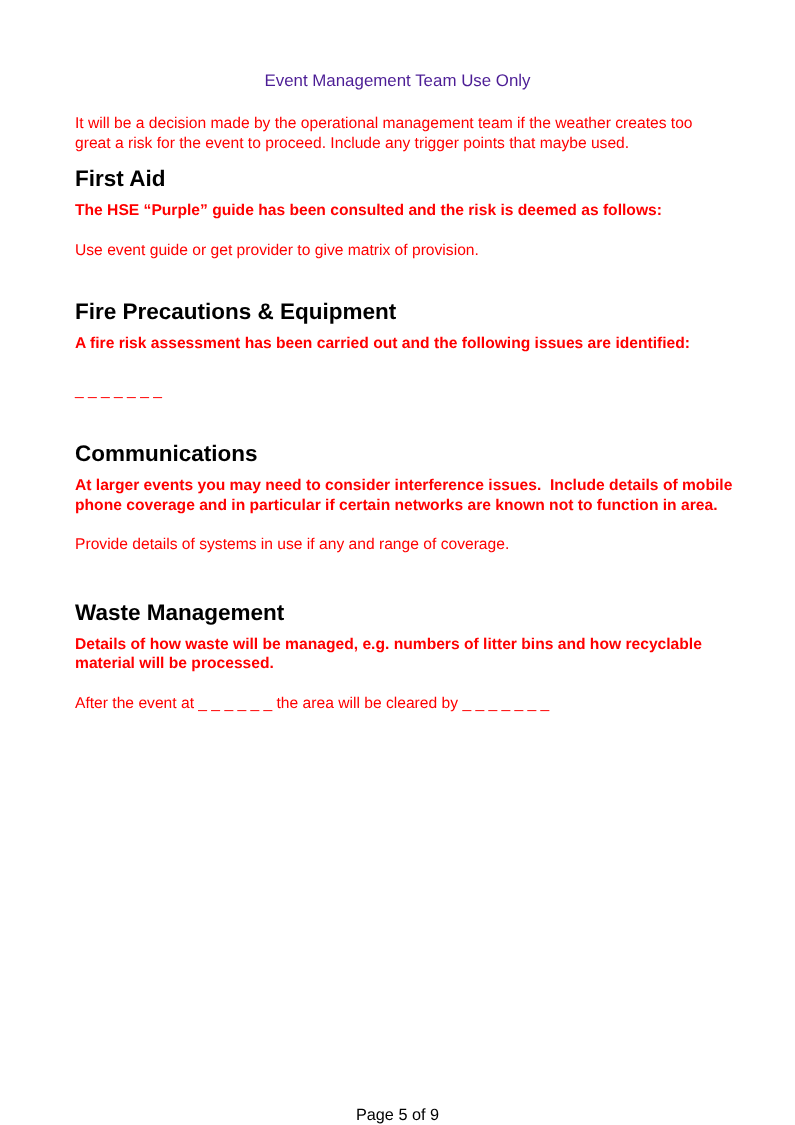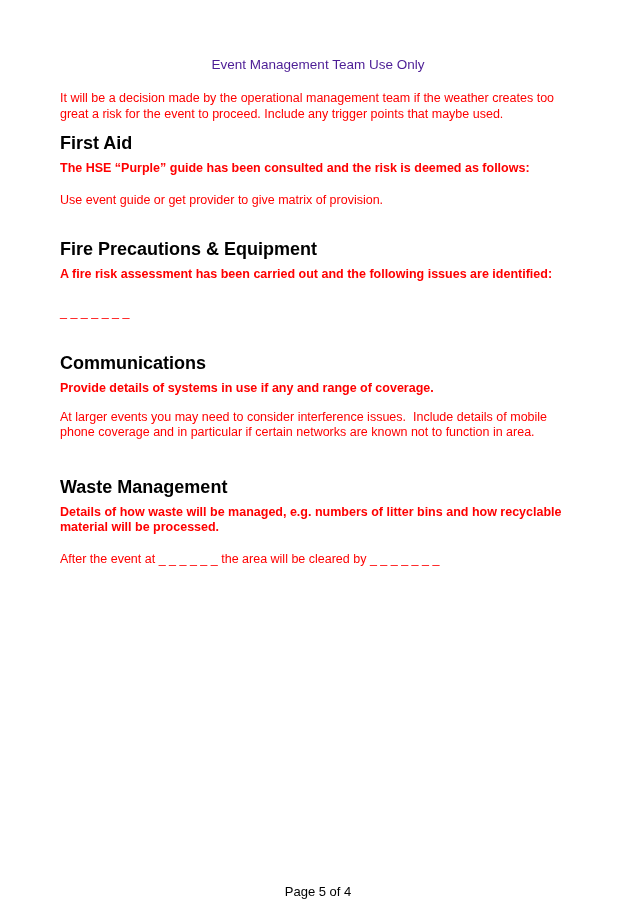--- a/index.html
+++ b/index.html
@@ -89,30 +89,30 @@
     </div>
 
     <div class="section sec-fire">
       <h2>Fire Precautions &amp; Equipment</h2>
       <p class="para">A fire risk assessment has been carried out and the following issues are identified:</p>
       <p class="para gap-lg">_ _ _ _ _ _ _</p>
     </div>
 
     <div class="section sec-communications">
       <h2>Communications</h2>
-      <p class="para">Provide details of systems in use if any and range of coverage.</p>
       <p class="para gap-sm">At larger events you may need to consider interference issues.  Include details of mobile
 phone coverage and in particular if certain networks are known not to function in area.</p>
+      <p class="para">Provide details of systems in use if any and range of coverage.</p>
     </div>
 
 
     <div class="section sec-waste">
       <h2>Waste Management</h2>
       <p class="para">Details of how waste will be managed, e.g. numbers of litter bins and how recyclable
 material will be processed.</p>
       <p class="para">After the event at _ _ _ _ _ _ the area will be cleared by _ _ _ _ _ _ _</p>
     </div>
 
   </div>
 
-  <div class="doc-footer">Page 5 of 4</div>
+  <div class="doc-footer">Page 5 of 9</div>
 
 </div>
 
 </body></html>

